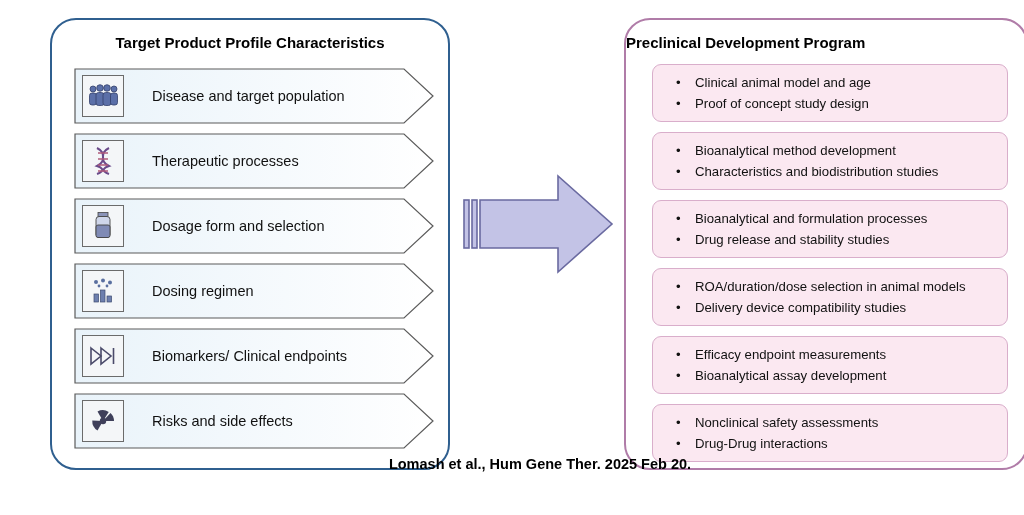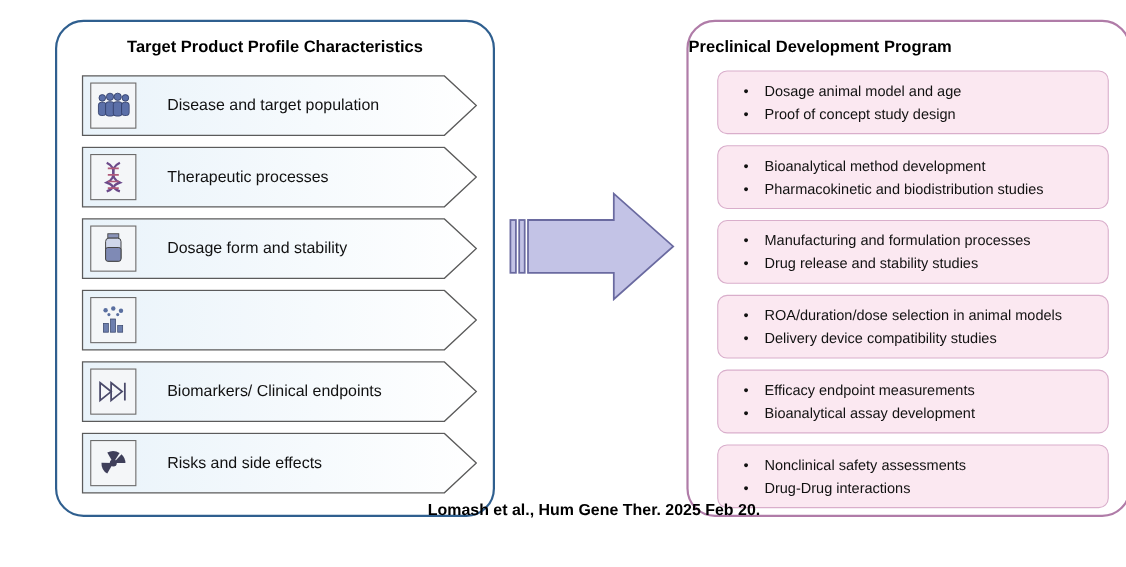--- a/index.html
+++ b/index.html
@@ -241,21 +241,21 @@
           </defs>
           <path d="M1,1 L330,1 L359,28 L330,55 L1,55 Z" fill="url(#cg3)" stroke="#5b5b5b" stroke-width="1.2"></path>
         </svg>
         <div class="icon-box">
           <svg width="24" height="30" viewBox="0 0 24 30">
             <rect x="7" y="1.5" width="10" height="4" fill="#8a93b8" stroke="#444" stroke-width="0.8"></rect>
             <rect x="5" y="5.5" width="14" height="21" rx="3" fill="#cfd6ea" stroke="#444" stroke-width="0.9"></rect>
             <rect x="5" y="14" width="14" height="12.5" rx="2" fill="#7f8ab5" stroke="#444" stroke-width="0.9"></rect>
           </svg>
         </div>
-        <div class="chev-label">Dosage form and stability</div>
+        <div class="chev-label">Dosage form and selection</div>
       </div>
 
       <div class="chev-row">
         <svg class="chev" viewBox="0 0 360 56">
           <defs>
             <linearGradient id="cg4" x1="0" y1="0" x2="1" y2="0">
               <stop offset="0%" stop-color="#e9f3fa"></stop>
                 <stop offset="100%" stop-color="#ffffff"></stop>
             </linearGradient>
           </defs>
@@ -270,20 +270,21 @@
               <circle cx="10" cy="9" r="1.4"></circle>
                 <circle cx="18" cy="9" r="1.4"></circle>
             </g>
             <g fill="#6d7fae" stroke="#3c4a70" stroke-width="0.7">
               <rect x="5" y="17" width="4.5" height="8"></rect>
               <rect x="11.5" y="13" width="4.5" height="12"></rect>
               <rect x="18" y="19" width="4.5" height="6"></rect>
             </g>
           </svg>
         </div>
+        <div class="chev-label">Dosing regimen</div>
       </div>
 
       <div class="chev-row">
         <svg class="chev" viewBox="0 0 360 56">
           <defs>
             <linearGradient id="cg5" x1="0" y1="0" x2="1" y2="0">
               <stop offset="0%" stop-color="#e9f3fa"></stop>
                 <stop offset="100%" stop-color="#ffffff"></stop>
             </linearGradient>
           </defs>
@@ -338,43 +339,43 @@
   </div>
 
   <div class="right-panel">
     <div class="right-title">Preclinical Development Program</div>
 
     <div class="pdp-list">
 
       <div class="pdp-card">
         <div class="pdp-line">
           <span class="bullet">•</span>
-          <span>Dosage animal model and age</span>
+          <span>Clinical animal model and age</span>
         </div>
         <div class="pdp-line">
           <span class="bullet">•</span>
           <span>Proof of concept study design</span>
         </div>
       </div>
 
       <div class="pdp-card">
         <div class="pdp-line">
           <span class="bullet">•</span>
           <span>Bioanalytical method development</span>
         </div>
         <div class="pdp-line">
           <span class="bullet">•</span>
-          <span>Pharmacokinetic and biodistribution studies</span>
-        </div>
-      </div>
-
-      <div class="pdp-card">
-        <div class="pdp-line">
-          <span class="bullet">•</span>
-          <span>Manufacturing and formulation processes</span>
+          <span>Characteristics and biodistribution studies</span>
+        </div>
+      </div>
+
+      <div class="pdp-card">
+        <div class="pdp-line">
+          <span class="bullet">•</span>
+          <span>Bioanalytical and formulation processes</span>
         </div>
         <div class="pdp-line">
           <span class="bullet">•</span>
           <span>Drug release and stability studies</span>
         </div>
       </div>
 
       <div class="pdp-card">
         <div class="pdp-line">
           <span class="bullet">•</span>

